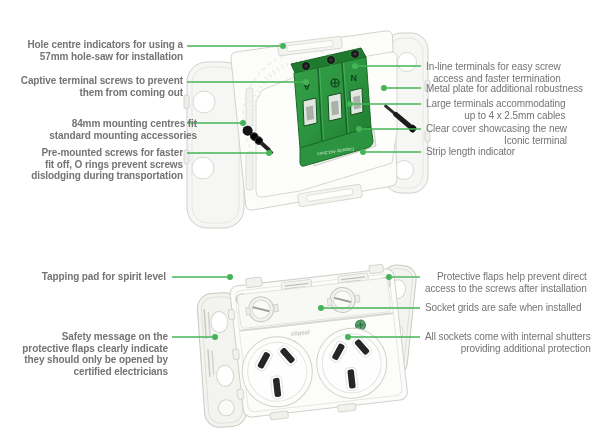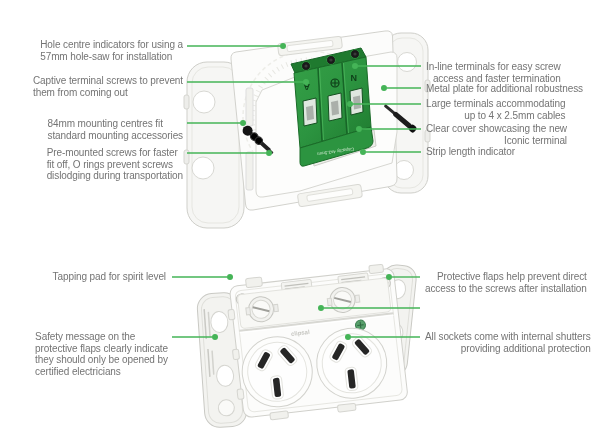--- a/index.html
+++ b/index.html
@@ -4,21 +4,21 @@
 <style>
   html,body{margin:0;padding:0;background:#ffffff;}
   #canvas{
     position:relative;width:600px;height:436px;background:#ffffff;overflow:hidden;
     font-family:"Liberation Sans", sans-serif;
   }
   .ann{
     position:absolute;font-size:10px;line-height:11.5px;color:#747474;
     letter-spacing:-0.1px;white-space:nowrap;
   }
-  .ann.ra{text-align:left;}
+  .ann.ra{text-align:right;font-weight:bold;}
   .ann.la{text-align:right;}
   svg{position:absolute;display:block;}
   #callout-layer{left:0;top:0;pointer-events:none;}
 </style>
 </head>
 <body>
 
 <div id="canvas">
 
   <svg style="left:140px;top:10px" width="295" height="230" viewBox="140 10 295 230">
@@ -289,21 +289,21 @@
   </svg>
 
   <div class="ann ra" style="right:417px;top:39px">
     <div>Hole centre indicators for using a</div>
     <div>57mm hole-saw for installation</div>
   </div>
   <div class="ann ra" style="right:417px;top:75px">
     <div>Captive terminal screws to prevent</div>
     <div>them from coming out</div>
   </div>
-  <div class="ann ra" style="right:417px;top:118px">
+  <div class="ann ra" style="right:403px;top:118px">
     <div>84mm mounting centres fit</div>
     <div>standard mounting accessories</div>
   </div>
   <div class="ann ra" style="right:417px;top:147px">
     <div>Pre-mounted screws for faster</div>
     <div>fit off, O rings prevent screws</div>
     <div>dislodging during transportation</div>
   </div>
 
   <div class="ann la" style="left:426px;top:61px">
@@ -332,18 +332,21 @@
     <div>Safety message on the</div>
     <div>protective flaps clearly indicate</div>
     <div>they should only be opened by</div>
     <div>certified electricians</div>
   </div>
 
   <div class="ann la" style="left:425px;top:271px">
     <div>Protective flaps help prevent direct</div>
     <div>access to the screws after installation</div>
   </div>
+  <div class="ann la" style="left:425px;top:302px">
+    <div>Socket grids are safe when installed</div>
+  </div>
   <div class="ann la" style="left:425px;top:331px">
     <div>All sockets come with internal shutters</div>
     <div>providing additional protection</div>
   </div>
 
 </div>
 
 </body></html>

